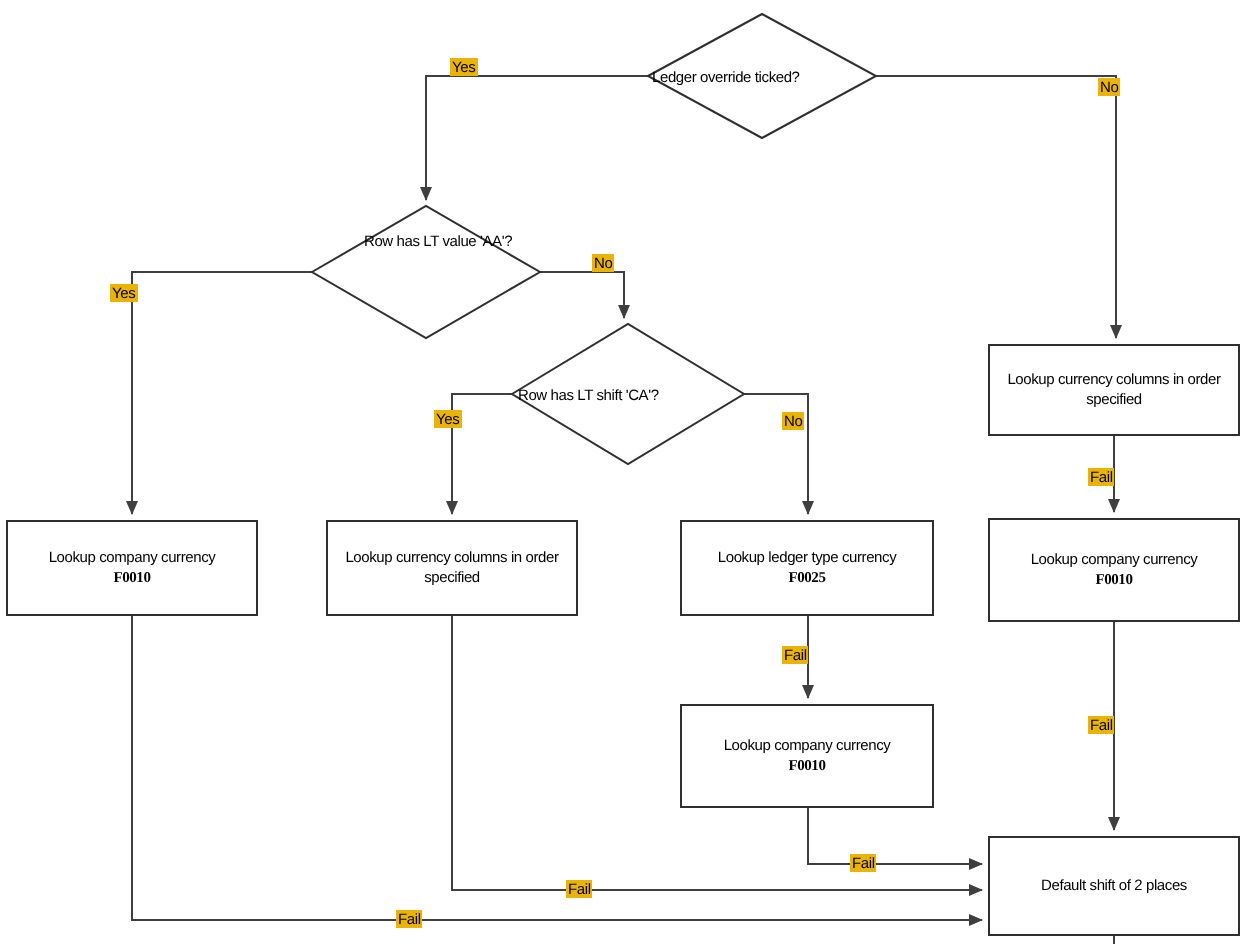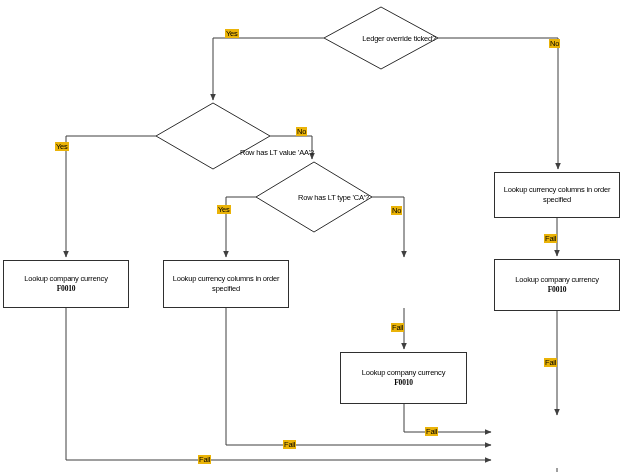--- a/index.html
+++ b/index.html
@@ -20,21 +20,21 @@
     text-align:center;
     font-size:7.5px;line-height:10px;
     color:#000000;
     box-sizing:border-box;
   }
   .node span{white-space:nowrap;letter-spacing:-0.2px;}
   .code{font-weight:bold;font-family:Liberation Serif, serif;}
   .dlabel{
     position:absolute;
     font-size:7.5px;line-height:9px;
-    text-align:right;color:#000000;
+    text-align:left;color:#000000;
     letter-spacing:-0.2px;white-space:nowrap;
   }
   .elabel{
     position:absolute;
     font-size:7.5px;line-height:9px;
     background:#eab308;color:#000000;
     padding:0 1px;letter-spacing:-0.2px;
   }
 </style>
 </head>
@@ -66,49 +66,56 @@
     </g>
 
     <g fill="#ffffff" stroke="#2f2f2f" stroke-width="1">
       <polygon points="324,38 381,7 438,38 381,69"></polygon>
       <polygon points="156,136 213,103 270,136 213,169"></polygon>
       <polygon points="256,197 314,162 372,197 314,232"></polygon>
     </g>
   </svg>
 
   <div class="dlabel" style="left:326px;top:34px;width:110px;">Ledger override ticked?</div>
-  <div class="dlabel" style="left:158px;top:148px;width:132px;padding-left:24px;">Row has LT value 'AA'?</div>
-  <div class="dlabel" style="left:259px;top:193px;width:110px;">Row has LT type 'CA'?</div>
+  <div class="dlabel" style="left:158px;top:116px;width:132px;padding-left:24px;">Row has LT value 'AA'?</div>
+  <div class="dlabel" style="left:259px;top:193px;width:110px;">Row has LT shift 'CA'?</div>
 
   <div class="node" style="left:3px;top:260px;width:126px;height:48px;">
     <span>Lookup company currency</span>
     <span class="code">F0010</span>
   </div>
 
   <div class="node" style="left:163px;top:260px;width:126px;height:48px;">
     <span>Lookup currency columns in order</span>
     <span>specified</span>
   </div>
 
+  <div class="node" style="left:340px;top:260px;width:127px;height:48px;">
+    <span>Lookup ledger type currency</span>
+    <span class="code">F0025</span>
+  </div>
 
   <div class="node" style="left:340px;top:352px;width:127px;height:52px;">
     <span>Lookup company currency</span>
     <span class="code">F0010</span>
   </div>
 
   <div class="node" style="left:494px;top:172px;width:126px;height:46px;">
     <span>Lookup currency columns in order</span>
     <span>specified</span>
   </div>
 
   <div class="node" style="left:494px;top:259px;width:126px;height:52px;">
     <span>Lookup company currency</span>
     <span class="code">F0010</span>
   </div>
 
+  <div class="node" style="left:494px;top:418px;width:126px;height:50px;">
+    <span>Default shift of 2 places</span>
+  </div>
 
   <span class="elabel" style="left:225px;top:29px;">Yes</span>
   <span class="elabel" style="left:549px;top:39px;">No</span>
   <span class="elabel" style="left:55px;top:142px;">Yes</span>
   <span class="elabel" style="left:296px;top:127px;">No</span>
   <span class="elabel" style="left:217px;top:205px;">Yes</span>
   <span class="elabel" style="left:391px;top:206px;">No</span>
   <span class="elabel" style="left:544px;top:234px;">Fail</span>
   <span class="elabel" style="left:544px;top:358px;">Fail</span>
   <span class="elabel" style="left:391px;top:323px;">Fail</span>

